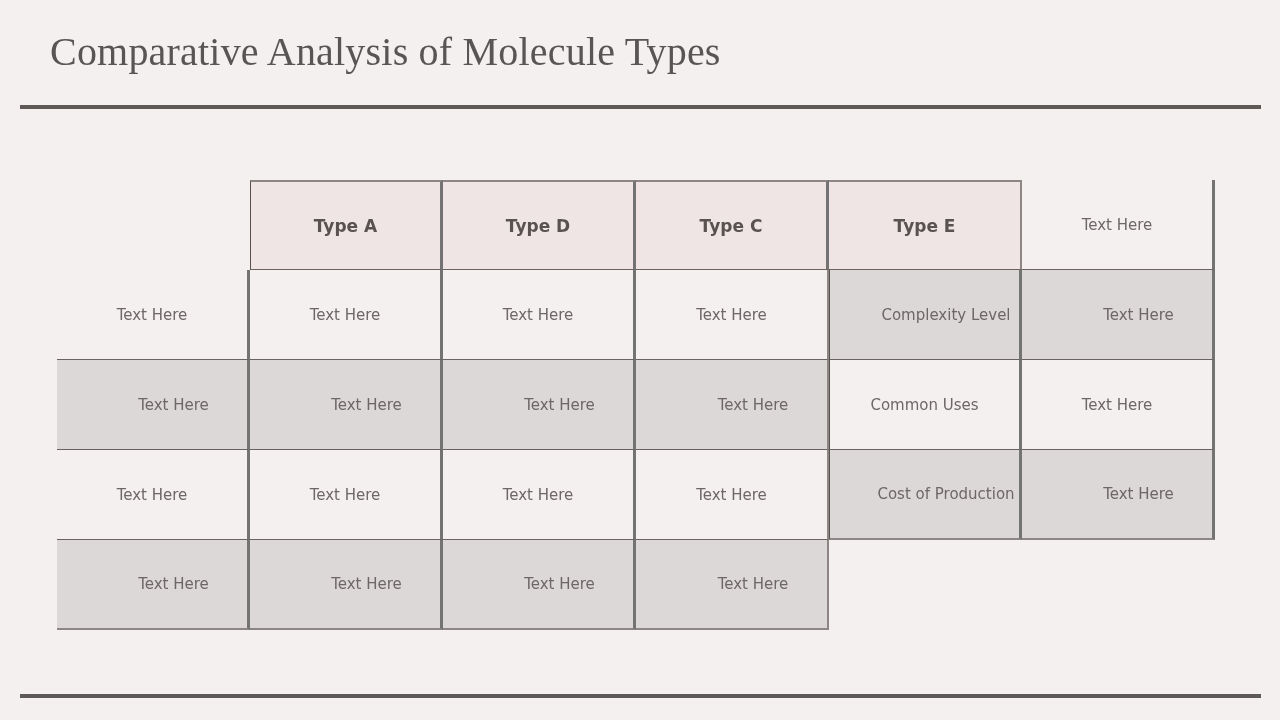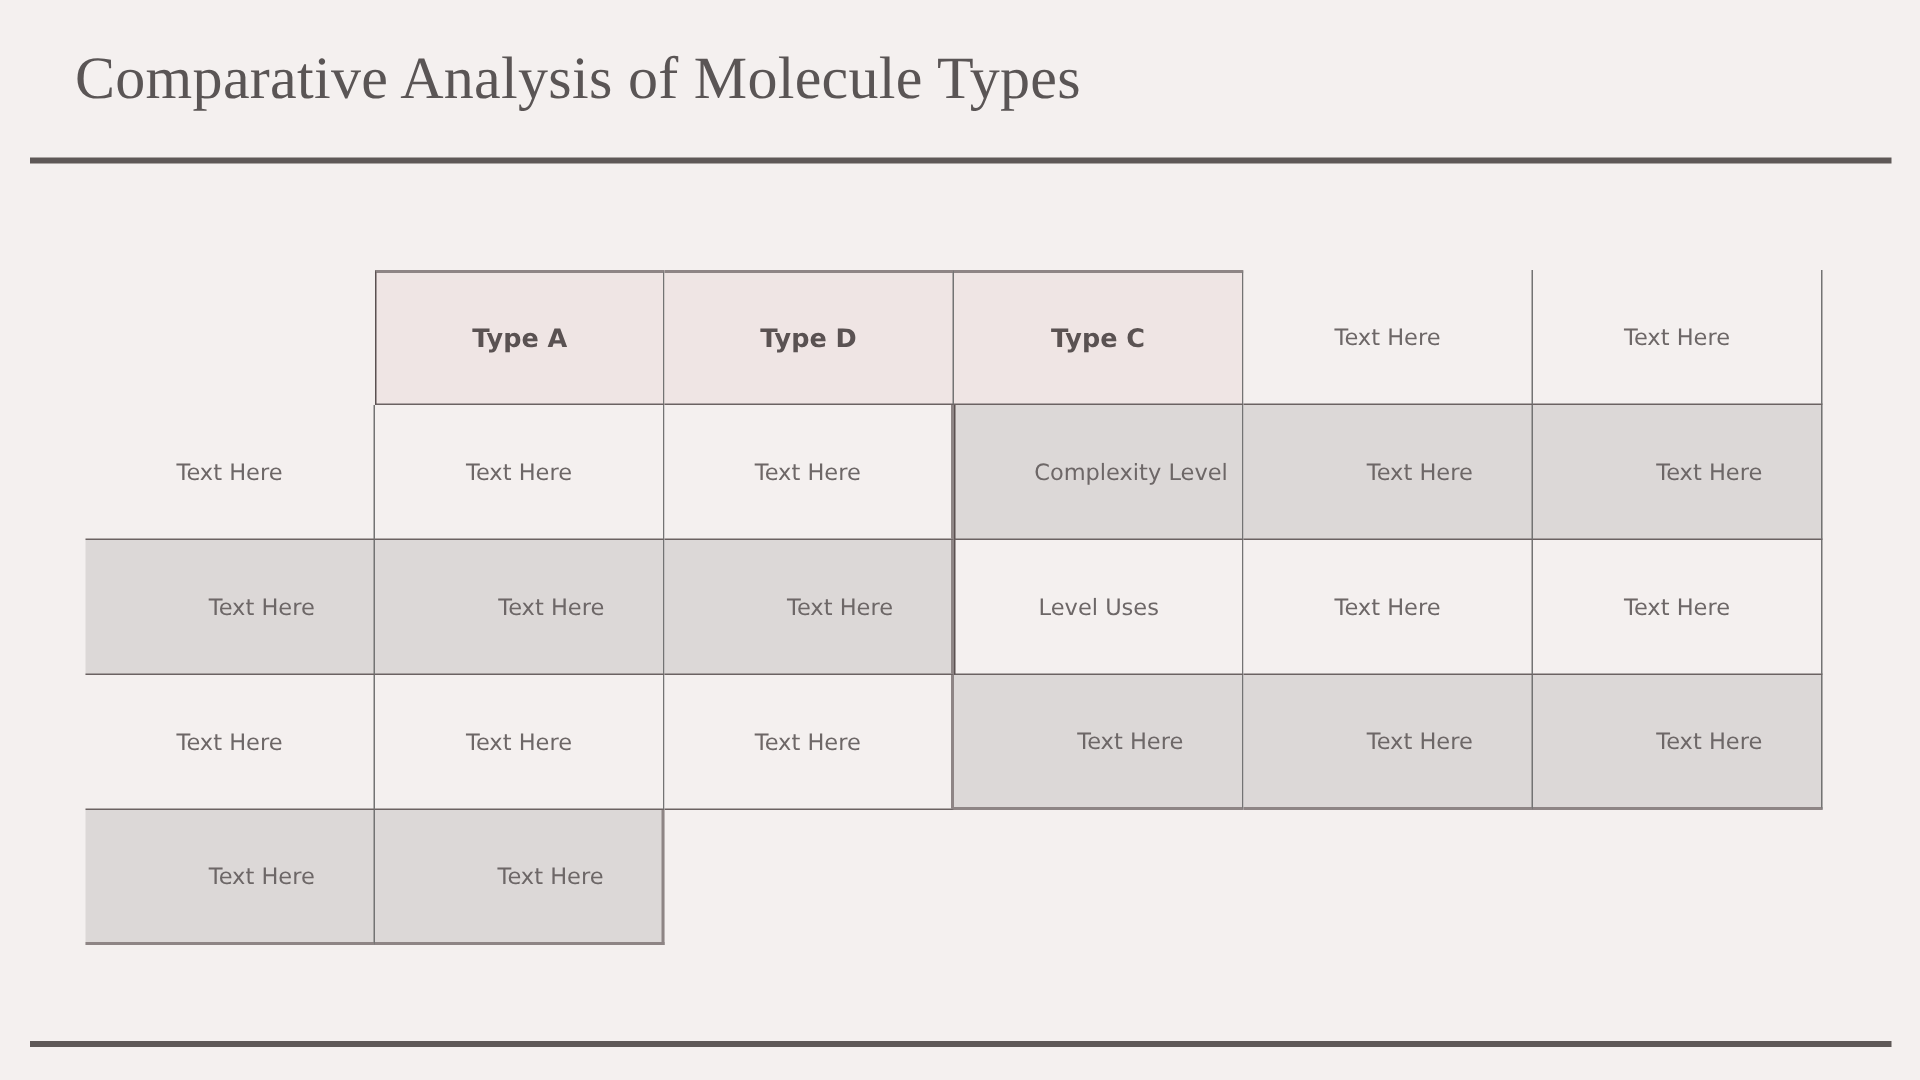--- a/index.html
+++ b/index.html
@@ -29,21 +29,21 @@
     position: absolute; left: 57px; top: 180px;
     display: grid;
     grid-template-columns: 193px repeat(5, 193px);
     grid-template-rows: repeat(5, 90px);
   }
   .cell {
     box-sizing: border-box;
     display: flex; align-items: center; justify-content: center;
     text-align: center;
     font-size: 15px; color: #6d6767;
-    border-right: 1px solid #737373;
+    border-right: 3px solid #737373;
     border-bottom: 1px solid #6b6262;
   }
   .corner { background: transparent; border: none; }
   .hdr {
     background: #efe5e4; font-weight: bold; font-size: 17px; color: #5a5252;
     border-top: 2px solid #8e8585;
   }
   .hdr.first { border-left: 1px solid #5a5050; }
   .rowlabel { border-left: 1px solid #5a5050; }
   .row-light { background: #f4f0ef; }
@@ -57,41 +57,43 @@
 
 <h1 class="title">Comparative Analysis of Molecule Types</h1>
 <div class="rule top"></div>
 
 <div class="grid">
 
   <div class="cell corner"></div>
   <div class="cell hdr first">Type A</div>
   <div class="cell hdr">Type D</div>
   <div class="cell hdr">Type C</div>
+  <div class="cell hdr lastcol">Type E</div>
 
   <div class="cell row-light">Text Here</div>
   <div class="cell row-light">Text Here</div>
   <div class="cell row-light">Text Here</div>
   <div class="cell row-light">Text Here</div>
   <div class="cell row-light lastcol">Text Here</div>
 
   <div class="cell rowlabel row-dark">Complexity Level</div>
   <div class="cell row-dark">Text Here</div>
   <div class="cell row-dark">Text Here</div>
   <div class="cell row-dark">Text Here</div>
   <div class="cell row-dark">Text Here</div>
   <div class="cell row-dark lastcol">Text Here</div>
 
-  <div class="cell rowlabel row-light">Level Uses</div>
+  <div class="cell rowlabel row-light">Common Uses</div>
   <div class="cell row-light">Text Here</div>
   <div class="cell row-light">Text Here</div>
   <div class="cell row-light">Text Here</div>
   <div class="cell row-light">Text Here</div>
   <div class="cell row-light lastcol">Text Here</div>
 
+  <div class="cell rowlabel row-dark last-row">Cost of Production</div>
   <div class="cell row-dark last-row">Text Here</div>
   <div class="cell row-dark last-row">Text Here</div>
   <div class="cell row-dark last-row">Text Here</div>
   <div class="cell row-dark last-row">Text Here</div>
   <div class="cell row-dark last-row lastcol">Text Here</div>
 </div>
 
 <div class="rule bottom"></div>
 
 </body></html>

